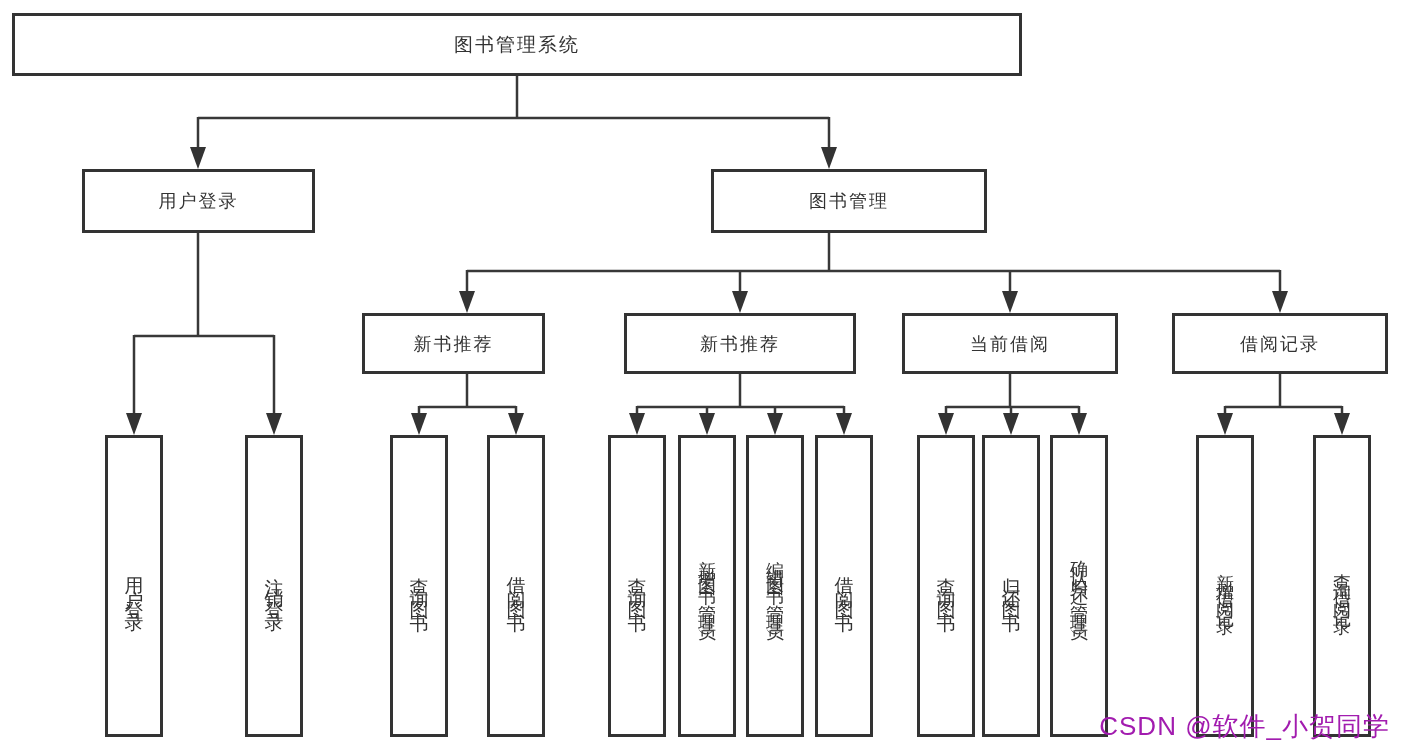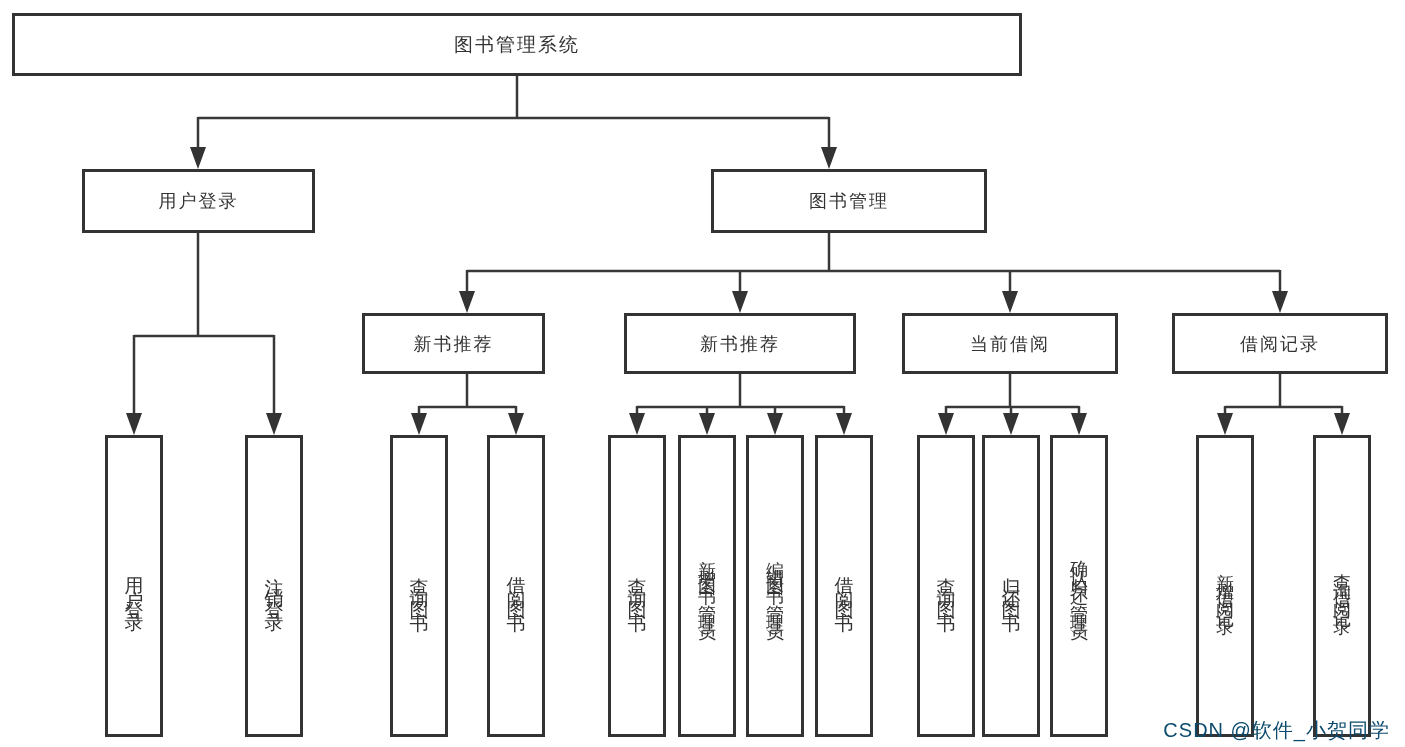--- a/index.html
+++ b/index.html
@@ -42,23 +42,23 @@
     left: 0; top: 0;
     width: 1405px; height: 747px;
     pointer-events: none;
   }
   .connectors line { stroke: #383838; stroke-width: 2.5; }
   .connectors polygon { fill: #333333; }
   .watermark {
     position: absolute;
     right: 15px;
     bottom: 3px;
-    font-size: 20px;
+    font-size: 26px;
     letter-spacing: 1px;
-    color: #0c4a6e;
+    color: #a21caf;
     z-index: 5;
     white-space: nowrap;
   }
 </style>
 </head>
 <body>
 
 <div class="canvas">
 
   <svg class="connectors" width="1405" height="747" viewBox="0 0 1405 747">

